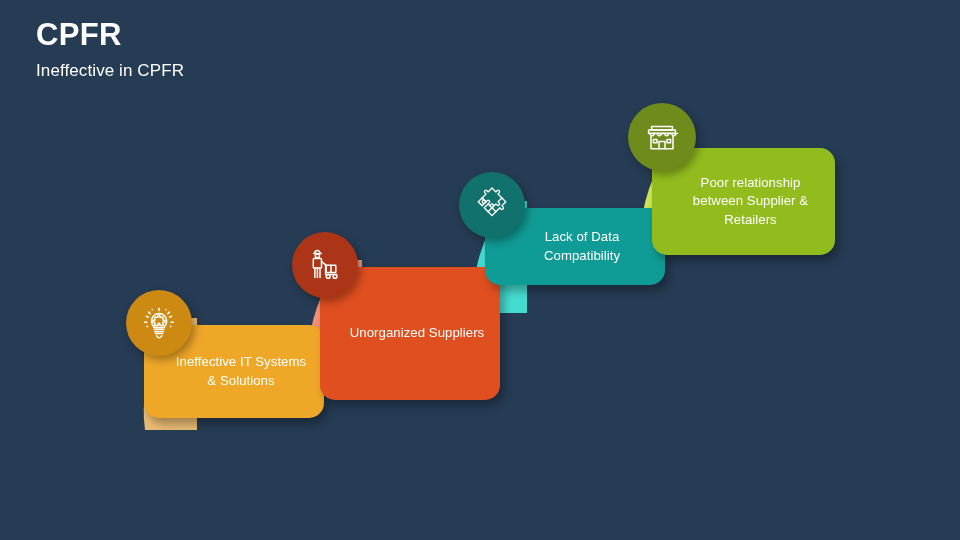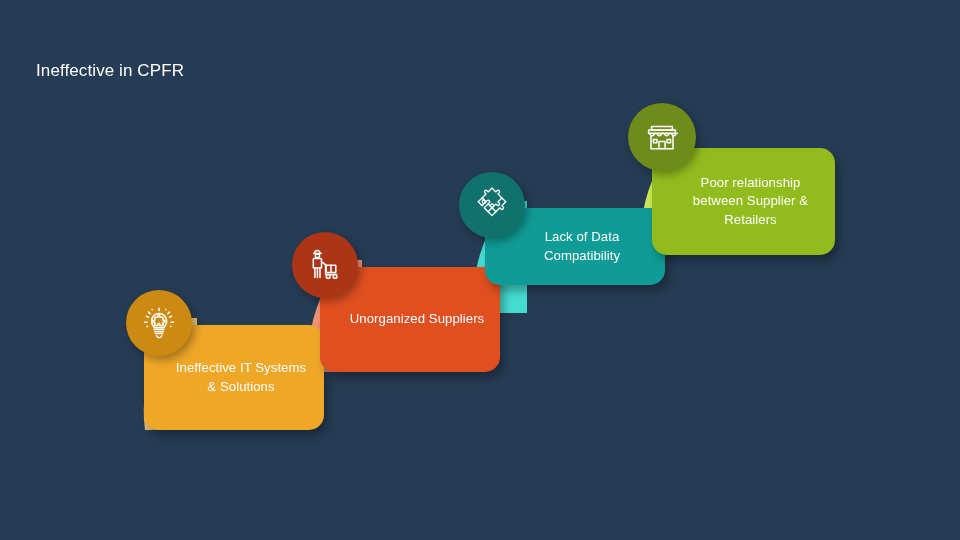--- a/index.html
+++ b/index.html
@@ -54,31 +54,32 @@
     display:flex;align-items:center;justify-content:center;
     box-shadow:3px 4px 8px rgba(0,0,0,.32);
   }
   .badge svg{display:block;}
 </style>
 </head>
 <body>
 
 <div class="slide">
 
+  <div class="title">CPFR</div>
   <div class="subtitle">Ineffective in CPFR</div>
 
   <div class="steps">
 
     <div class="step">
       <div class="wedge" style="left:131px;top:318px;">
         <svg width="70" height="112" viewBox="0 0 70 112">
           <path d="M46 0 L66 0 L66 112 L14 112 Q8 70 30 26 Q40 8 46 0 Z" fill="#e8bc72"></path>
         </svg>
       </div>
-      <div class="card" style="left:144px;top:325px;width:180px;height:105px;background:#efa728;">
+      <div class="card" style="left:144px;top:325px;width:180px;height:93px;background:#efa728;">
         <div class="card-text">Ineffective IT Systems &amp; Solutions</div>
       </div>
       <div class="badge" style="left:126px;top:290px;background:#cc8a13;">
         <span>
           <svg width="38" height="38" viewBox="0 0 38 38" fill="none" stroke="#ffffff" stroke-width="1.5" stroke-linecap="round" stroke-linejoin="round">
 
             <path d="M11.5 17.2a7.6 7.6 0 1 1 15.2 0c0 3.1-1.9 4.6-2.6 6.4h-10c-.7-1.8-2.6-3.3-2.6-6.4Z"></path>
 
             <path d="M14.1 25.2h9.9M14.6 27.4h8.9M15.3 29.6h7.5"></path>
             <path d="M16.6 31.8c.6 1.4 1.4 2 2.6 2s2-.6 2.6-2"></path>
@@ -94,21 +95,21 @@
         </span>
       </div>
     </div>
 
     <div class="step">
       <div class="wedge" style="left:296px;top:260px;">
         <svg width="70" height="112" viewBox="0 0 70 112">
           <path d="M46 0 L66 0 L66 112 L14 112 Q8 70 30 26 Q40 8 46 0 Z" fill="#ef9277"></path>
         </svg>
       </div>
-      <div class="card" style="left:320px;top:267px;width:180px;height:105px;background:#e04f20;">
+      <div class="card" style="left:320px;top:267px;width:180px;height:133px;background:#e04f20;">
         <div class="card-text">Unorganized Suppliers</div>
       </div>
       <div class="badge" style="left:292px;top:232px;background:#ad3517;">
         <span>
           <svg width="38" height="38" viewBox="0 0 38 38" fill="none" stroke="#ffffff" stroke-width="1.5" stroke-linecap="round" stroke-linejoin="round">
 
             <path d="M7.6 7.4h7.6M8.6 7.4a2.8 2.8 0 0 1 5.6 0"></path>
 
             <rect x="9.4" y="8.2" width="4" height="3.2" rx=".6"></rect>
 

